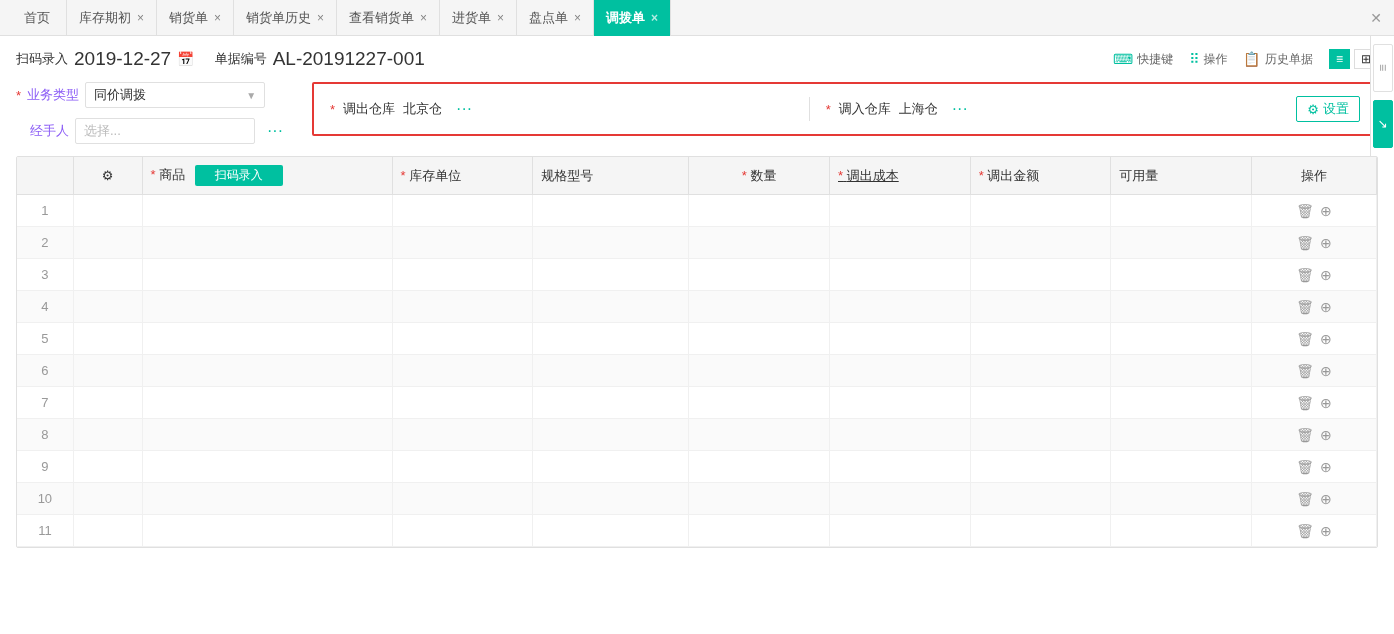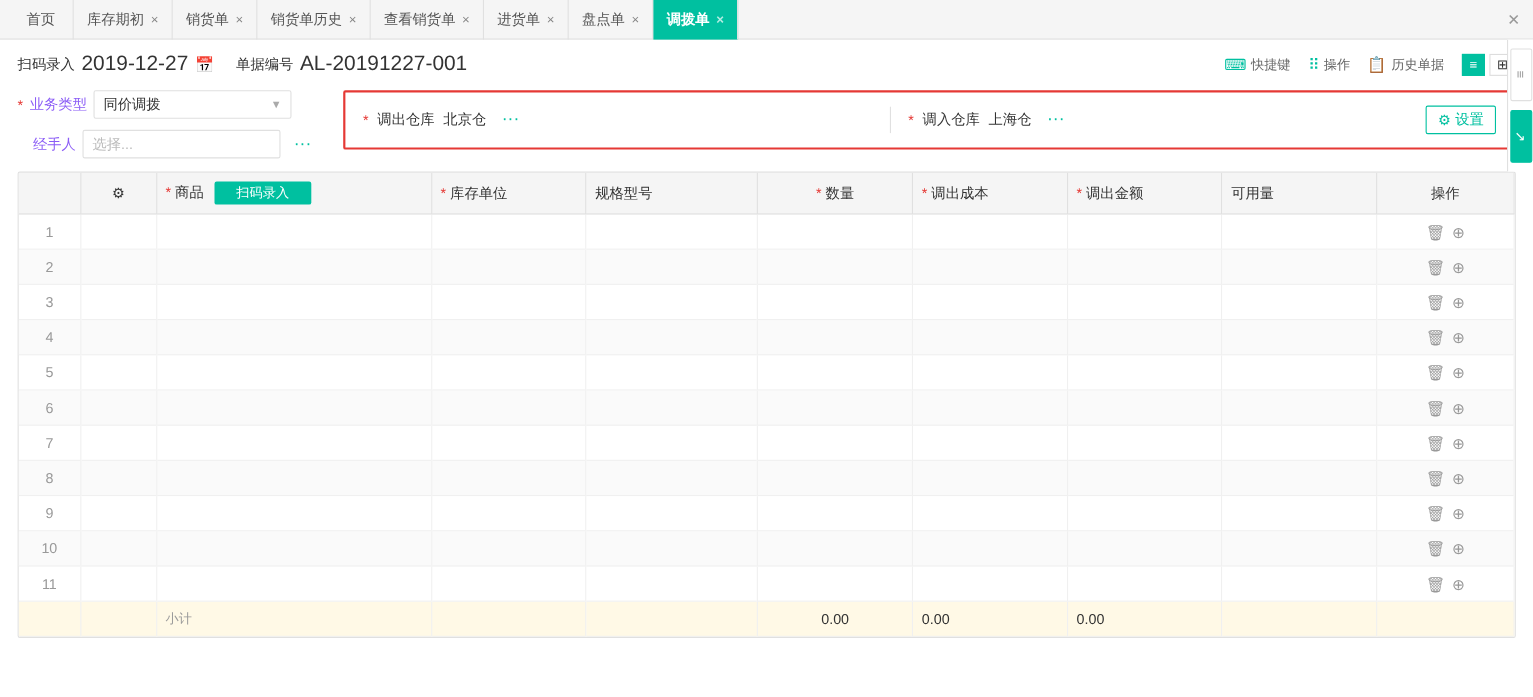--- a/index.html
+++ b/index.html
@@ -253,21 +253,21 @@
       font-size: 13px;
       color: #333;
       height: 32px;
     }
     .col-num { width: 36px; text-align: center; color: #999; }
     .col-settings { width: 44px; text-align: center; }
     .col-product { width: 160px; }
     .col-unit { width: 90px; }
     .col-spec { width: 100px; }
     .col-qty { width: 90px; text-align: center; }
-    .col-cost { width: 90px; }
+    .col-cost { width: 90px; text-decoration: underline; }
     .col-amount { width: 90px; }
     .col-available { width: 90px; }
     .col-op { width: 80px; text-align: center; }
 
     .scan-btn {
       background: #00c0a0;
       color: #fff;
       border: none;
       border-radius: 2px;
       padding: 2px 20px;
@@ -659,40 +659,20 @@
           <td class="col-cost"></td>
           <td class="col-amount"></td>
           <td class="col-available"></td>
           <td class="col-op">
             <div class="op-icons">
               <span class="op-icon">🗑</span>
               <span class="op-icon">⊕</span>
             </div>
           </td>
         </tr>
-        <tr class="subtotal-row">
-          <td class="col-num"></td>
-          <td class="col-settings"></td>
-          <td class="col-product">
-            <span class="subtotal-label">小计</span>
-          </td>
-          <td class="col-unit"></td>
-          <td class="col-spec"></td>
-          <td class="col-qty">
-            <span class="zero-val">0.00</span>
-          </td>
-          <td class="col-cost">
-            <span class="zero-val">0.00</span>
-          </td>
-          <td class="col-amount">
-            <span class="zero-val">0.00</span>
-          </td>
-          <td class="col-available"></td>
-          <td class="col-op"></td>
-        </tr>
       </tbody>
     </table>
   </div>
 </div>
 
 <div class="right-sidebar">
   <div class="sidebar-btn">
     <span>≡</span>
   </div>
   <div class="sidebar-btn green">

